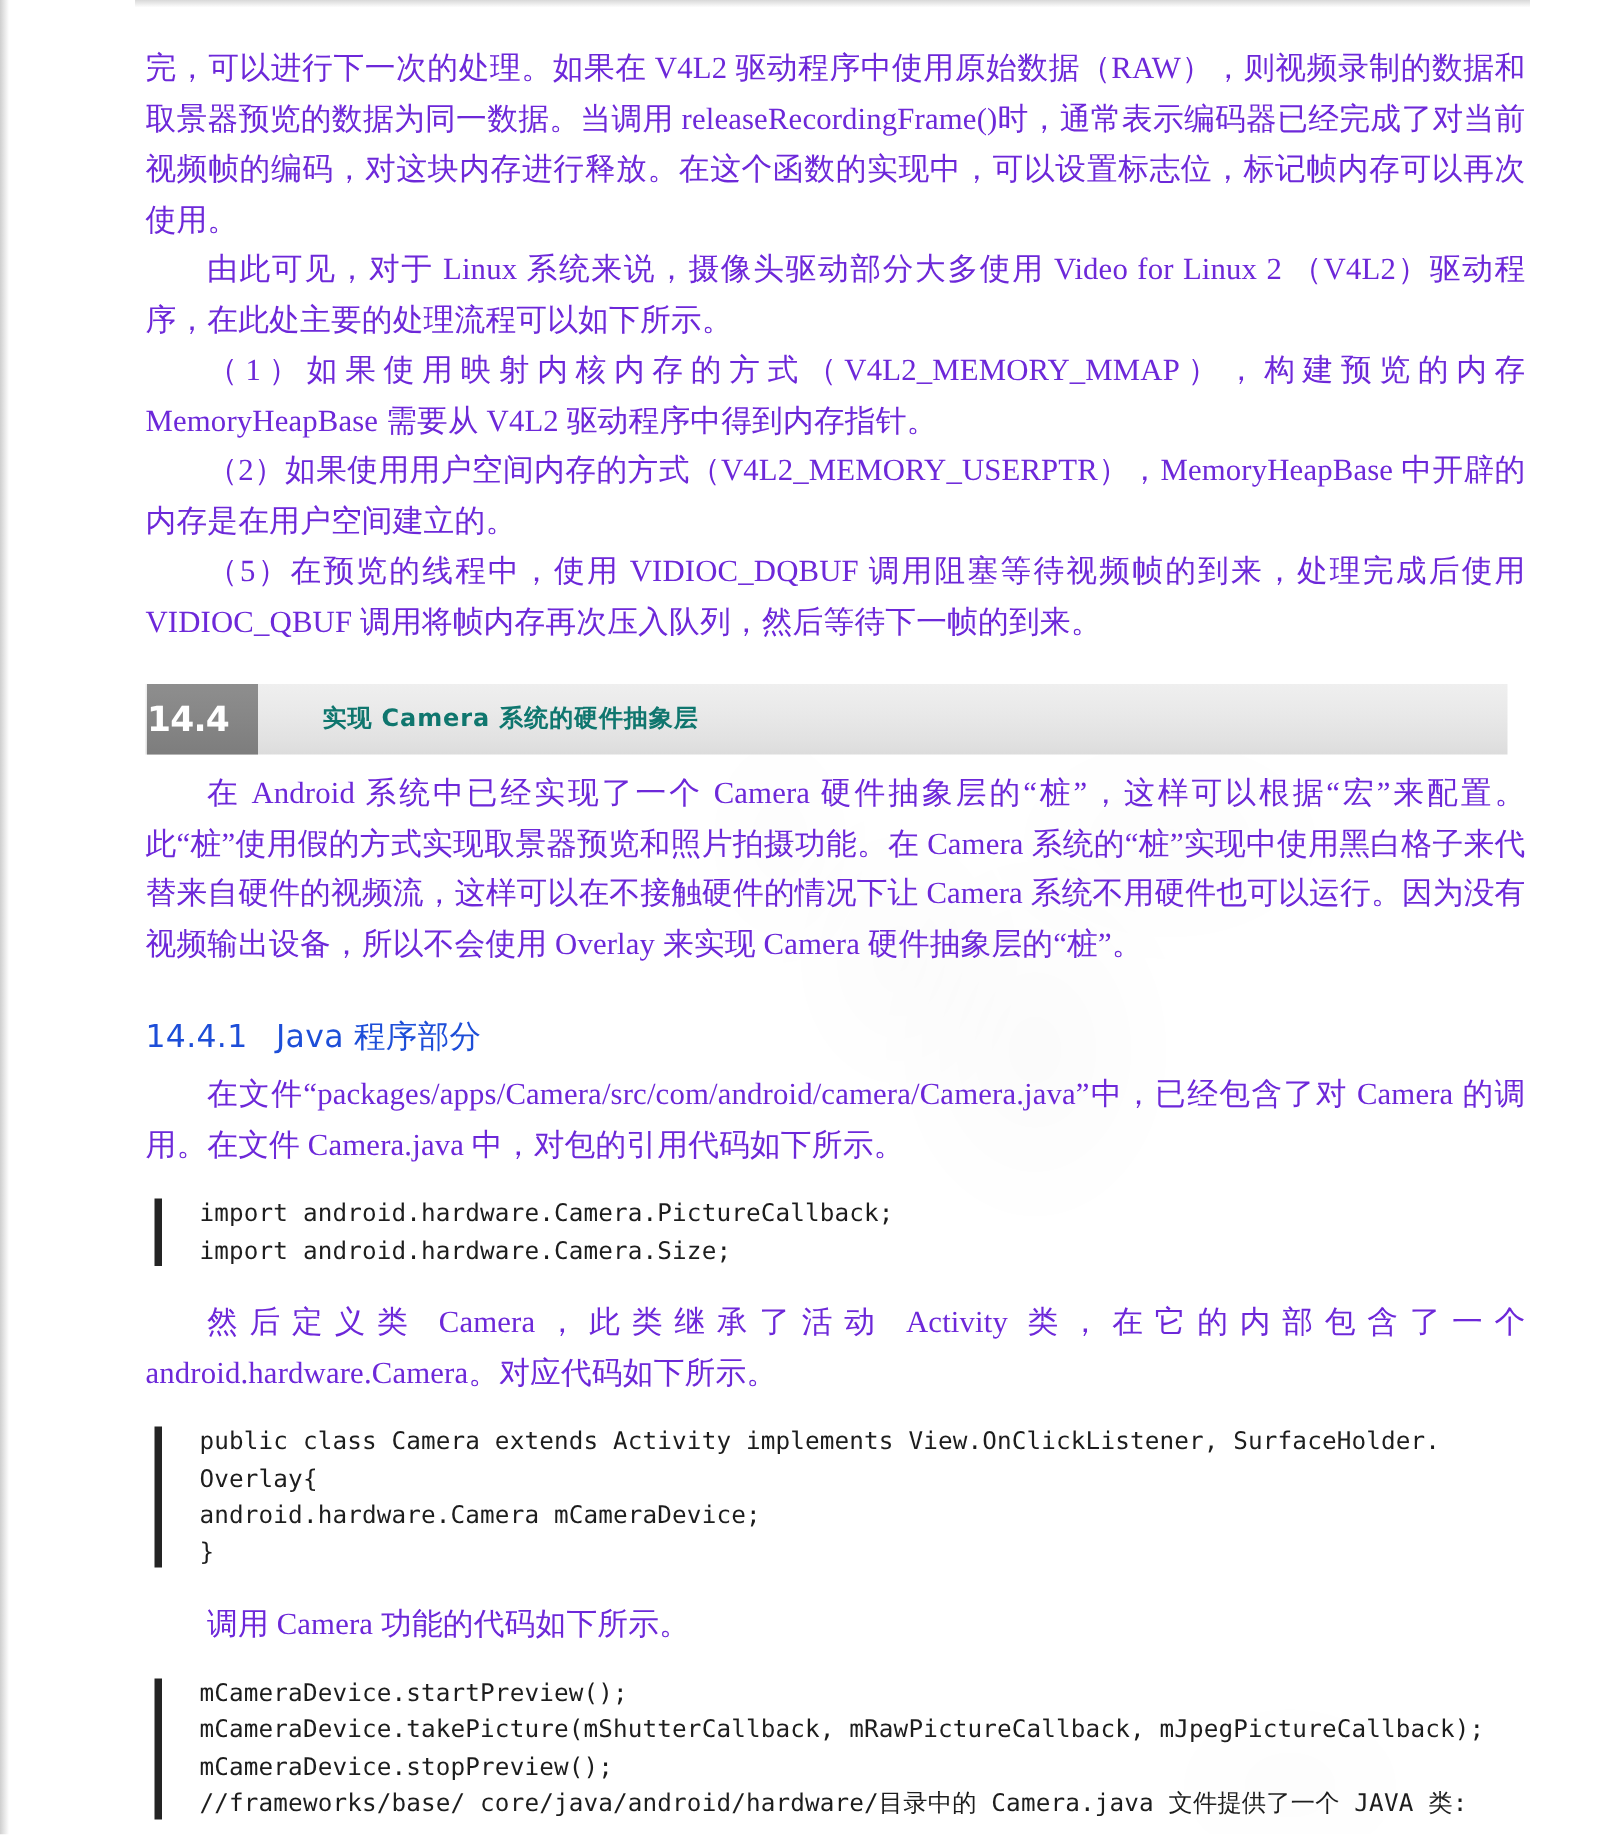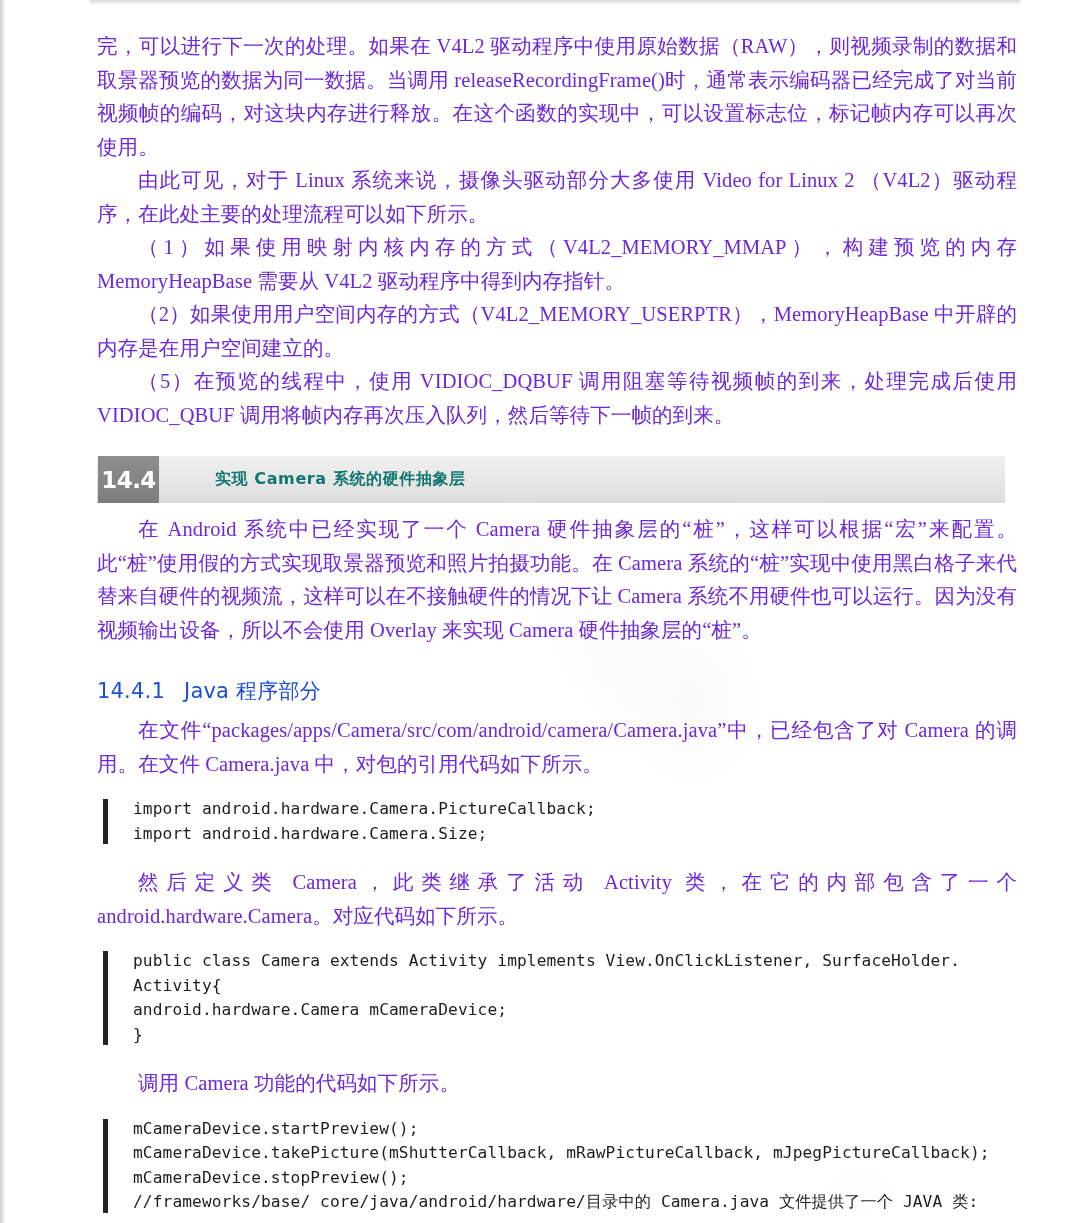--- a/index.html
+++ b/index.html
@@ -85,25 +85,25 @@
   }
   .sec-band {
     position: absolute;
     left: 0; top: 0;
     width: 908px; height: 47px;
     background: linear-gradient(to bottom, #efefef 0%, #e9e9e9 40%, #e2e2e2 78%, #dcdcdc 100%);
   }
   .sec-num-box {
     position: absolute;
     left: 1px; top: 0;
-    width: 61px; height: 47px;
+    width: 74px; height: 47px;
     background: linear-gradient(to bottom, #8e8e8e 0%, #868686 50%, #7d7d7d 100%);
     display: flex;
     align-items: center;
-    justify-content: center;
+    justify-content: flex-start;
   }
   .sec-num-box span {
     color: #ffffff;
     font-family: "DejaVu Sans", "Liberation Sans", sans-serif;
     font-weight: 700;
     font-size: 23px;
     letter-spacing: -0.5px;
   }
   .sec-title {
     position: absolute;
@@ -195,21 +195,21 @@
       <div class="code-bar"></div>
       <div class="code-line">import android.hardware.Camera.PictureCallback;</div>
       <div class="code-line">import android.hardware.Camera.Size;</div>
     </div>
 
     <p class="body indent" style="margin-top:20px;">然后定义类 Camera，此类继承了活动 Activity 类，在它的内部包含了一个 android.hardware.Camera。对应代码如下所示。</p>
 
     <div class="code-block">
       <div class="code-bar"></div>
       <div class="code-line">public class Camera extends Activity implements View.OnClickListener, SurfaceHolder.</div>
-      <div class="code-line">Activity{</div>
+      <div class="code-line">Overlay{</div>
       <div class="code-line">android.hardware.Camera mCameraDevice;</div>
       <div class="code-line">}</div>
     </div>
 
     <p class="body indent" style="margin-top:20px;">调用 Camera 功能的代码如下所示。</p>
 
     <div class="code-block">
       <div class="code-bar"></div>
       <div class="code-line">mCameraDevice.startPreview();</div>
       <div class="code-line">mCameraDevice.takePicture(mShutterCallback, mRawPictureCallback, mJpegPictureCallback);</div>

